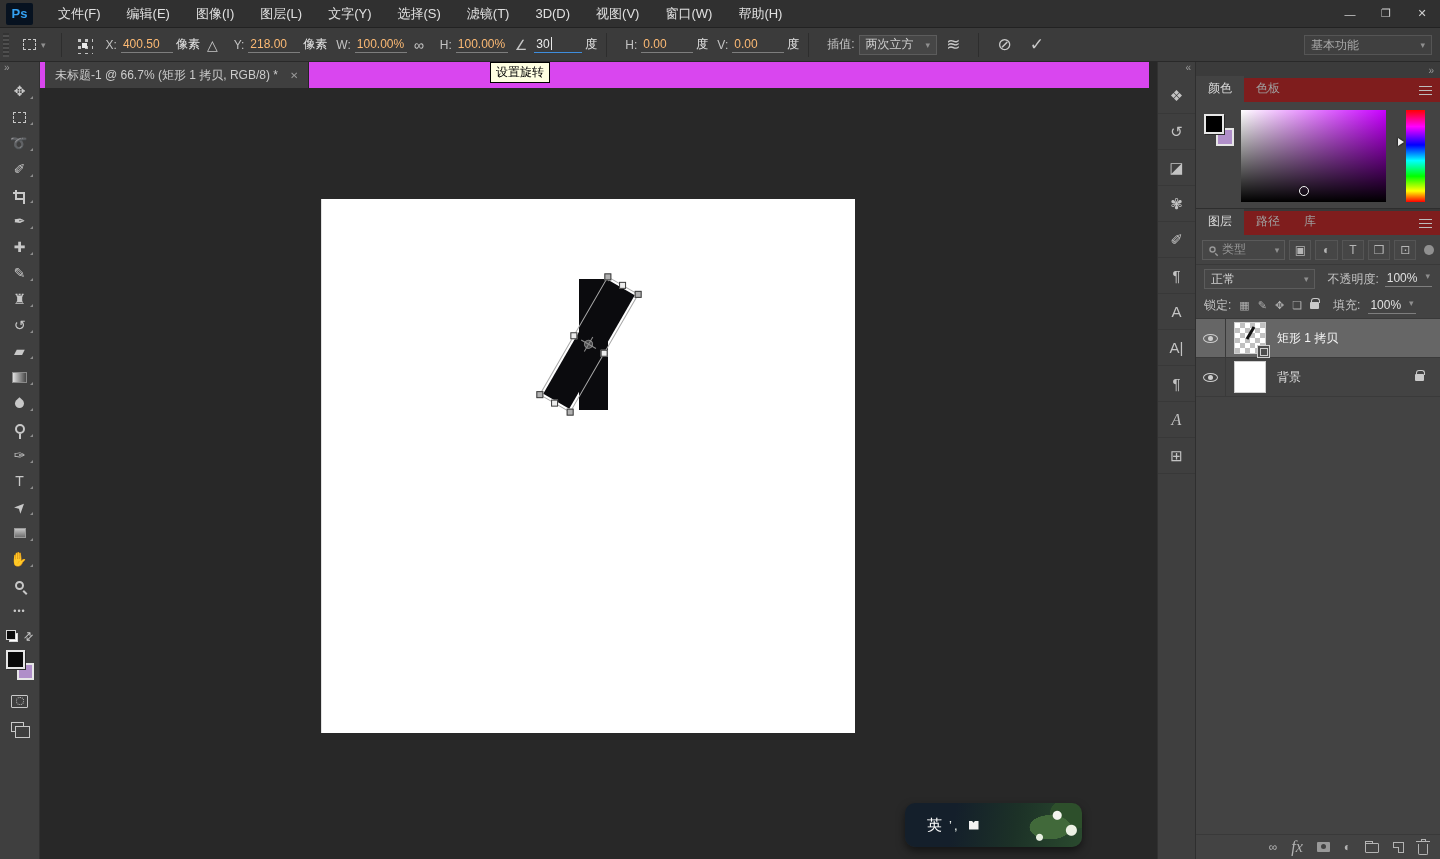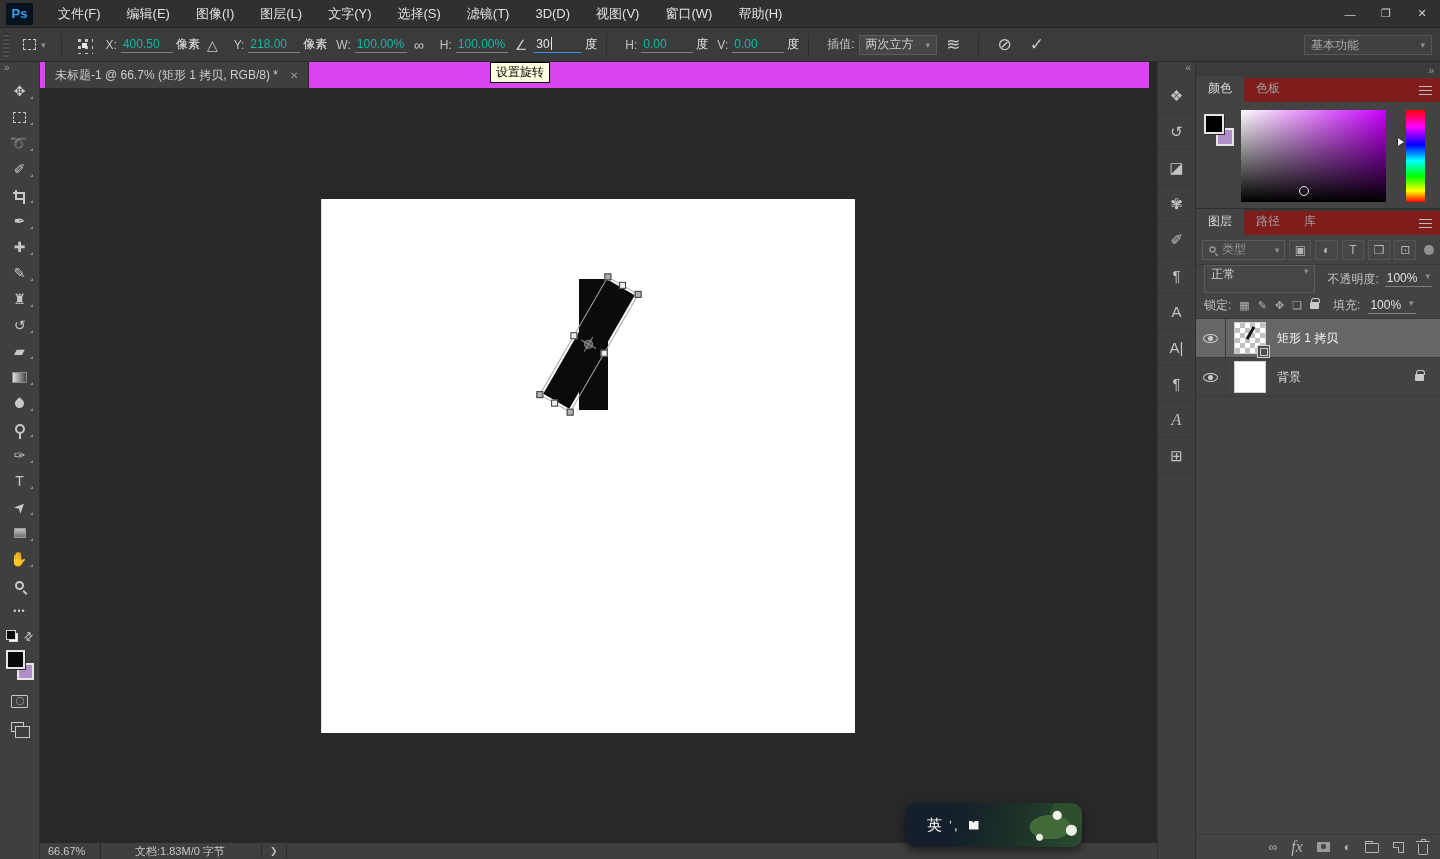--- a/index.html
+++ b/index.html
@@ -21,21 +21,21 @@
               display:flex;align-items:center}
   .grip{width:6px;height:24px;margin-left:3px;background:repeating-linear-gradient(0deg,#4e4e4e 0 2px,#333 2px 4px)}
   .tool-preview{display:flex;align-items:center;gap:5px;margin:0 6px 0 14px}
   .i-marquee{width:13px;height:11px;border:1px dashed #c8c8c8}
   .chev{color:#8f8f8f;font-size:9px}
   .ob-sep{width:1px;height:24px;background:#2d2d2d;margin:0 9px}
   .ref-locator{width:18px;height:18px;background-image:radial-gradient(circle,#c4c4c4 1.5px,transparent 1.8px);
                background-size:7px 7px;background-position:1px 1px;position:relative;margin:0 4px}
   .ref-locator::after{content:"";position:absolute;left:7px;top:7px;width:5px;height:5px;background:#e8e8e8}
   .ob-label{color:#c3c3c3;margin:0 4px 0 9px;white-space:nowrap}
-  .ob-value{min-width:52px;border-bottom:1px solid #7e7e7e;color:#14b8a6;padding:0 2px 1px;white-space:nowrap}
+  .ob-value{min-width:52px;border-bottom:1px solid #7e7e7e;color:#fdba74;padding:0 2px 1px;white-space:nowrap}
   .ob-unit{color:#e5e5e5;margin-left:3px;max-width:26px;overflow:hidden;white-space:nowrap}
   .ob-icon{margin:0 7px;color:#c6c6c6;font-size:14px;line-height:1}
   .angle-value{min-width:48px;border-bottom:1px solid #3e8ddd;color:#ececec;padding:0 2px 1px;position:relative}
   .angle-value::after{content:"";position:absolute;left:17px;top:0;width:1px;height:13px;background:#e8e8e8}
   .dd-box{height:20px;border:1px solid #5c5c5c;background:#464646;display:flex;align-items:center;
           padding:0 6px;color:#cfcfcf;white-space:nowrap}
   .dd-box .chev{margin-left:12px}
   .big-icon{font-size:17px;margin:0 9px;color:#c9c9c9}
   .workspace{position:absolute;right:8px;top:7px;width:128px;height:20px;border:1px solid #555;background:#404040;
              display:flex;align-items:center;justify-content:space-between;padding:0 6px;color:#a9a9a9}
@@ -143,22 +143,22 @@
 
   .filter-row{height:30px;display:flex;align-items:center;padding:0 6px;gap:4px;border-bottom:1px solid #393939}
   .search-box{width:86px;height:20px;border:1px solid #5a5a5a;background:#464646;display:flex;align-items:center;
               gap:5px;padding:0 5px;color:#989898}
   .search-box .icon-mag{transform:scale(.72);color:#989898}
   .search-box .chev{margin-left:auto}
   .f-btn{width:23px;height:20px;border:1px solid #555;background:#464646;display:flex;align-items:center;
          justify-content:center;color:#b5b5b5;font-size:12px}
   .f-pin{width:10px;height:10px;border-radius:50%;background:#909090;margin-left:4px}
   .blend-row{height:28px;display:flex;align-items:center;padding:0 8px;gap:6px}
-  .blend-select{width:130px;height:28px;border:1px solid #5c5c5c;background:#464646;display:flex;
-                justify-content:space-between;padding:0 6px;color:#d0d0d0}
+  .blend-select{width:130px;height:20px;border:1px solid #5c5c5c;background:#464646;display:flex;
+                align-items:center;justify-content:space-between;padding:0 6px;color:#d0d0d0}
   .op-label{color:#c3c3c3;margin-left:6px;white-space:nowrap}
   .uval{border-bottom:1px solid #7e7e7e;padding:0 2px 1px;color:#e0e0e0;display:flex;gap:8px;align-items:flex-start}
   .lock-row{height:26px;display:flex;align-items:center;padding:0 8px;gap:8px;color:#c3c3c3;border-bottom:1px solid #393939}
   .lk{color:#adadad;font-size:11px}
   .icon-lock{width:9px;height:7px;background:#c9c9c9;position:relative;border-radius:1px;display:inline-block}
   .icon-lock::before{content:"";position:absolute;left:1px;top:-4px;width:7px;height:4px;
                      border:1.5px solid #c9c9c9;border-bottom:none;border-radius:3px 3px 0 0}
   .layer-list{display:flex;flex-direction:column}
   .layer-row{height:39px;display:flex;align-items:center;border-bottom:1px solid #3a3a3a}
   .layer-row.selected{background:#666666}
@@ -397,26 +397,20 @@
       <span class="h tr"></span>
       <span class="h ml mid"></span>
       <span class="h mr mid"></span>
       <span class="h bl"></span>
       <span class="h bm mid"></span>
       <span class="h br"></span>
       <span class="refpoint"></span>
     </div>
   </div>
 
-  <div class="statusbar">
-    <span class="sb-zoom">66.67%</span>
-    <span class="sb-sep"></span>
-    <span class="sb-doc">文档:1.83M/0 字节</span>
-    <span class="sb-arrow">❯</span>
-  </div>
 
   <div class="dock">
     <div class="dock-header">«</div>
     <div class="dock-btn">
         <span>❖</span>
       </div>
     <div class="dock-btn">
         <span>↺</span>
       </div>
     <div class="dock-btn">

